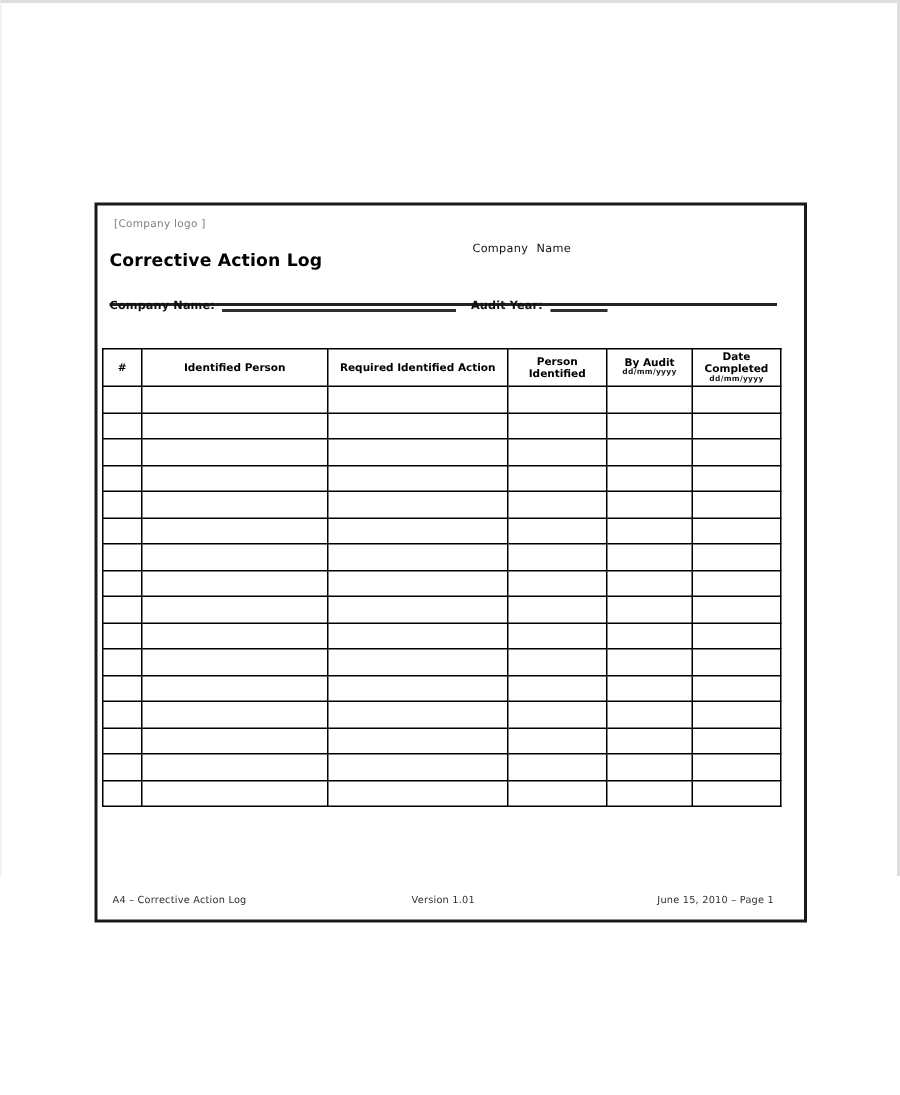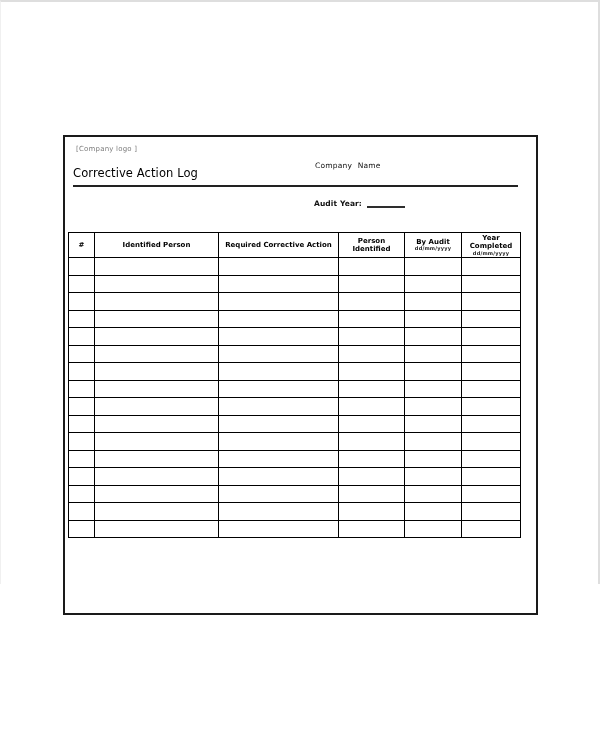--- a/index.html
+++ b/index.html
@@ -29,23 +29,23 @@
     position: absolute; left: 11px; top: 8px;
     font-size: 7px; color: #7d7d7d; letter-spacing: 0.2px;
   }
   .company-name-header {
     position: absolute; left: 250px; top: 24px;
     font-size: 7.5px; font-weight: normal; color: #111;
     word-spacing: 3px; letter-spacing: 0.2px;
   }
   .doc-title {
     position: absolute; left: 8px; top: 28px; width: 445px;
-    font-size: 11.5px; font-weight: normal; color: #000;
+    font-size: 11.5px; font-weight: bold; color: #000;
     line-height: 16px;
-    padding-bottom: 4px;
+    padding-bottom: 21px;
     border-bottom: 2px solid #222;
     letter-spacing: 0.1px;
   }
   .fields-row {
     position: absolute; left: 8px; top: 61px; width: 447px;
     height: 13px;
   }
   .field-group {
     position: absolute; top: 0;
     display: flex; align-items: flex-end;
@@ -105,44 +105,48 @@
 <div class="canvas">
   <div class="page">
 
     <span class="logo-placeholder">[Company logo ]</span>
 
     <span class="company-name-header">Company Name</span>
 
     <div class="doc-title">Corrective Action Log</div>
 
     <div class="fields-row">
+      <div class="field-group field-company">
+        <span>Company Name:</span>
+        <span class="fill-line company"></span>
+      </div>
       <div class="field-group field-audit">
         <span>Audit Year:</span>
         <span class="fill-line audit"></span>
       </div>
     </div>
 
     <div class="table-wrap">
       <table class="log-table">
         <colgroup id="log-colgroup">
             <col style="width: 26px;">
             <col style="width: 124px;">
             <col style="width: 120px;">
             <col style="width: 66px;">
             <col style="width: 57px;">
             <col style="width: 59px;">
           </colgroup>
         <thead>
           <tr id="log-head-row">
               <th><span class="col-label">#</span></th>
               <th><span class="col-label">Identified Person</span></th>
-              <th><span class="col-label">Required Corrective Action</span></th>
+              <th><span class="col-label">Required Identified Action</span></th>
               <th><span class="col-label">Person Identified</span></th>
               <th><span class="col-label">By Audit</span><span class="col-sub">dd/mm/yyyy</span></th>
-              <th><span class="col-label">Year Completed</span><span class="col-sub">dd/mm/yyyy</span></th>
+              <th><span class="col-label">Date Completed</span><span class="col-sub">dd/mm/yyyy</span></th>
             </tr>
         </thead>
         <tbody id="log-body">
             <tr>
               <td></td>
               <td></td>
               <td></td>
               <td></td>
               <td></td>
               <td></td>
@@ -264,15 +268,20 @@
               <td></td>
               <td></td>
               <td></td>
               <td></td>
               <td></td>
             </tr>
           </tbody>
       </table>
     </div>
 
+    <div class="page-footer">
+      <span class="f-left">A4 – Corrective Action Log</span>
+      <span class="f-center">Version 1.01</span>
+      <span class="f-right">June 15, 2010 – Page 1</span>
+    </div>
 
   </div>
 </div>
 
 </body></html>

